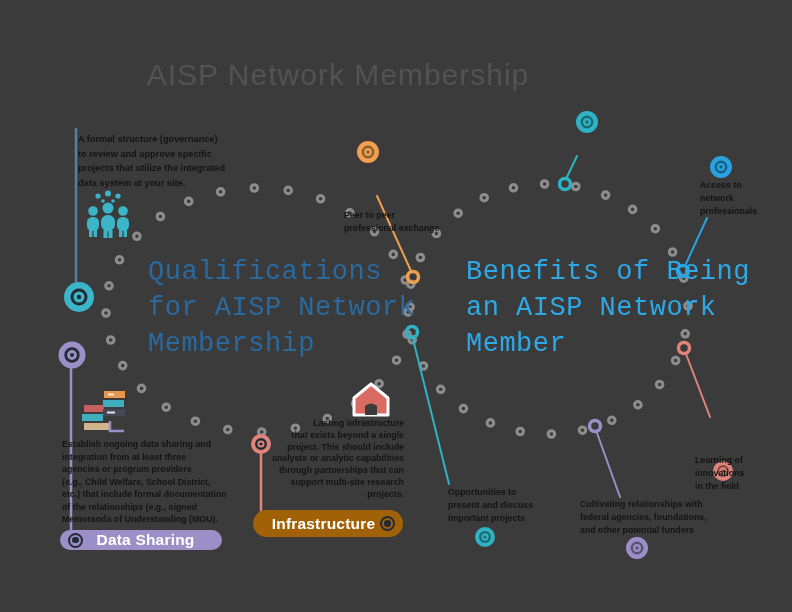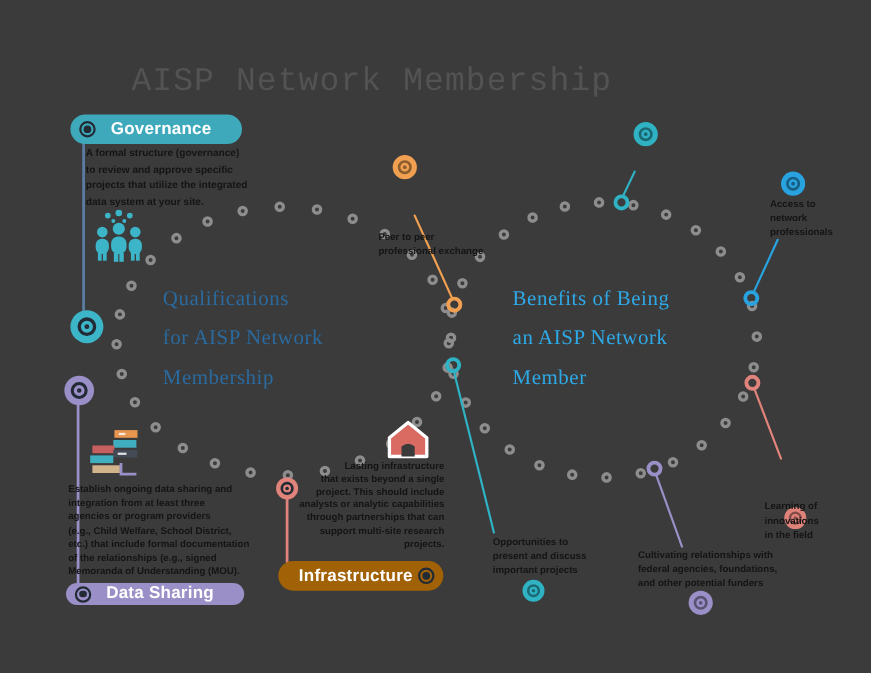--- a/index.html
+++ b/index.html
@@ -6,24 +6,24 @@
   body{width:792px;height:612px;position:relative;overflow:hidden;background:#3b3b3b;
        font-family:"Liberation Sans",sans-serif;}
   .stage{position:absolute;inset:0;width:792px;height:612px;}
   svg.overlay{position:absolute;left:0;top:0;z-index:1;}
   .dot{fill:none;stroke:#8d8d8d;stroke-width:3;}
   .ring{fill:none;stroke-width:3.5;}
   .cline{fill:none;stroke-width:2;stroke-linecap:round;}
   .vline{fill:none;stroke-width:2.5;stroke-linecap:round;}
 
   .header-title{position:absolute;left:0;top:58px;width:676px;text-align:center;z-index:2;
-    font-family:Liberation Mono, monospace;font-size:30px;letter-spacing:1px;
+    font-family:Liberation Sans, sans-serif;font-size:30px;letter-spacing:1px;
     color:#535353;}
-  .main-title{position:absolute;z-index:2;font-family:Liberation Serif, serif;
-    font-size:19px;line-height:36px;white-space:pre-line;letter-spacing:.5px;}
+  .main-title{position:absolute;z-index:2;font-family:Liberation Mono, monospace;
+    font-size:27px;line-height:36px;white-space:pre-line;letter-spacing:.5px;}
   .title-left{left:148px;top:254px;color:#2a6a9f;}
   .title-right{left:466px;top:254px;color:#2ea9e8;}
 
   .small-text{position:absolute;z-index:2;font-weight:bold;font-size:8.8px;line-height:12.5px;
     color:#141414;white-space:pre-line;}
   .gov-desc{left:78px;top:132px;font-size:9.2px;line-height:14.6px;}
   .ds-desc{left:62px;top:438px;}
   .infra-desc{left:248px;top:418px;width:156px;text-align:right;line-height:11.8px;}
   .callout{line-height:13.2px;}
 
@@ -211,24 +211,20 @@
 
   <div class="header-title">AISP Network Membership</div>
 
   <div class="main-title title-left">Qualifications
 for AISP Network
 Membership</div>
   <div class="main-title title-right">Benefits of Being
 an AISP Network
 Member</div>
 
-  <div class="pill pill-governance">
-    <span class="target"></span>
-    <span class="pill-label">Governance</span>
-  </div>
   <div class="pill pill-datasharing">
     <span class="target"></span>
     <span class="pill-label">Data Sharing</span>
   </div>
   <div class="pill pill-infrastructure">
     <span class="pill-label">Infrastructure</span>
     <span class="target"></span>
   </div>
 
   <div class="small-text gov-desc">A formal structure (governance)

